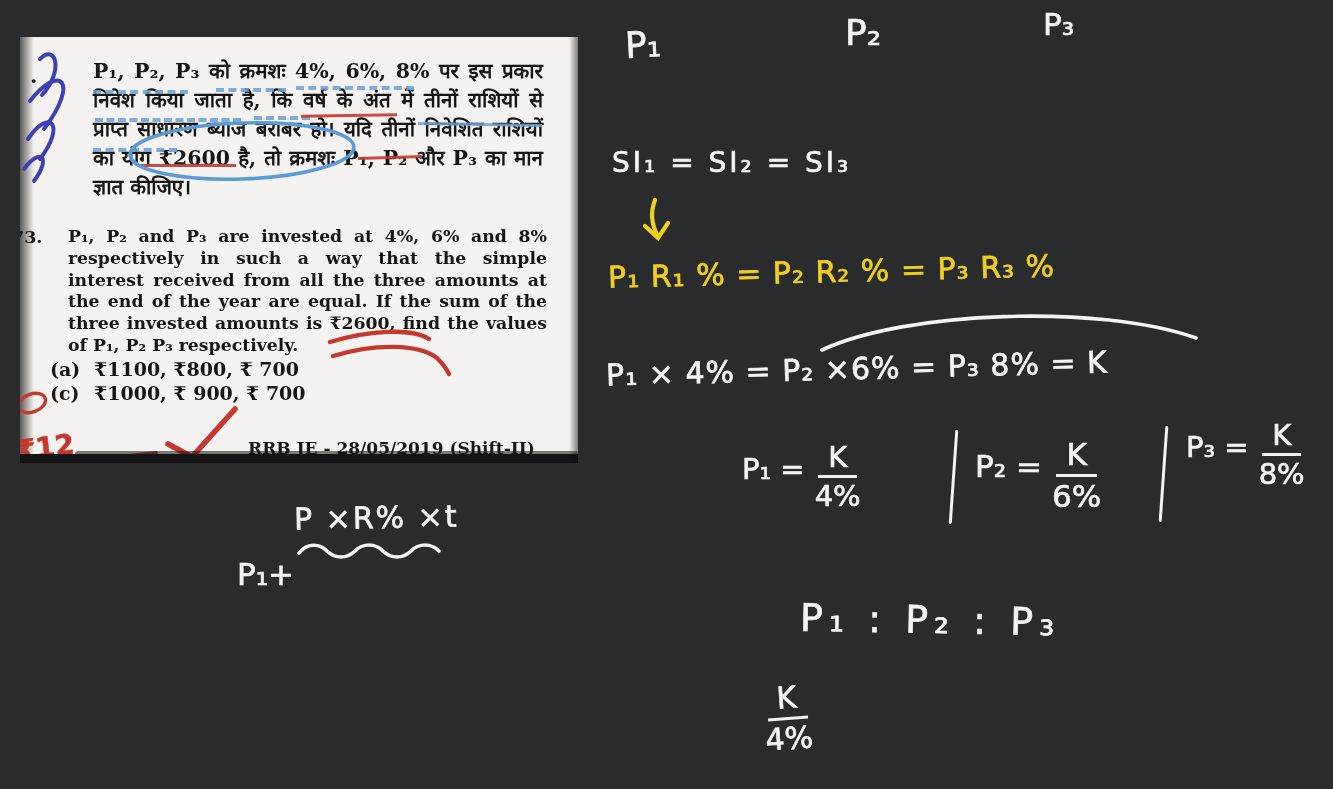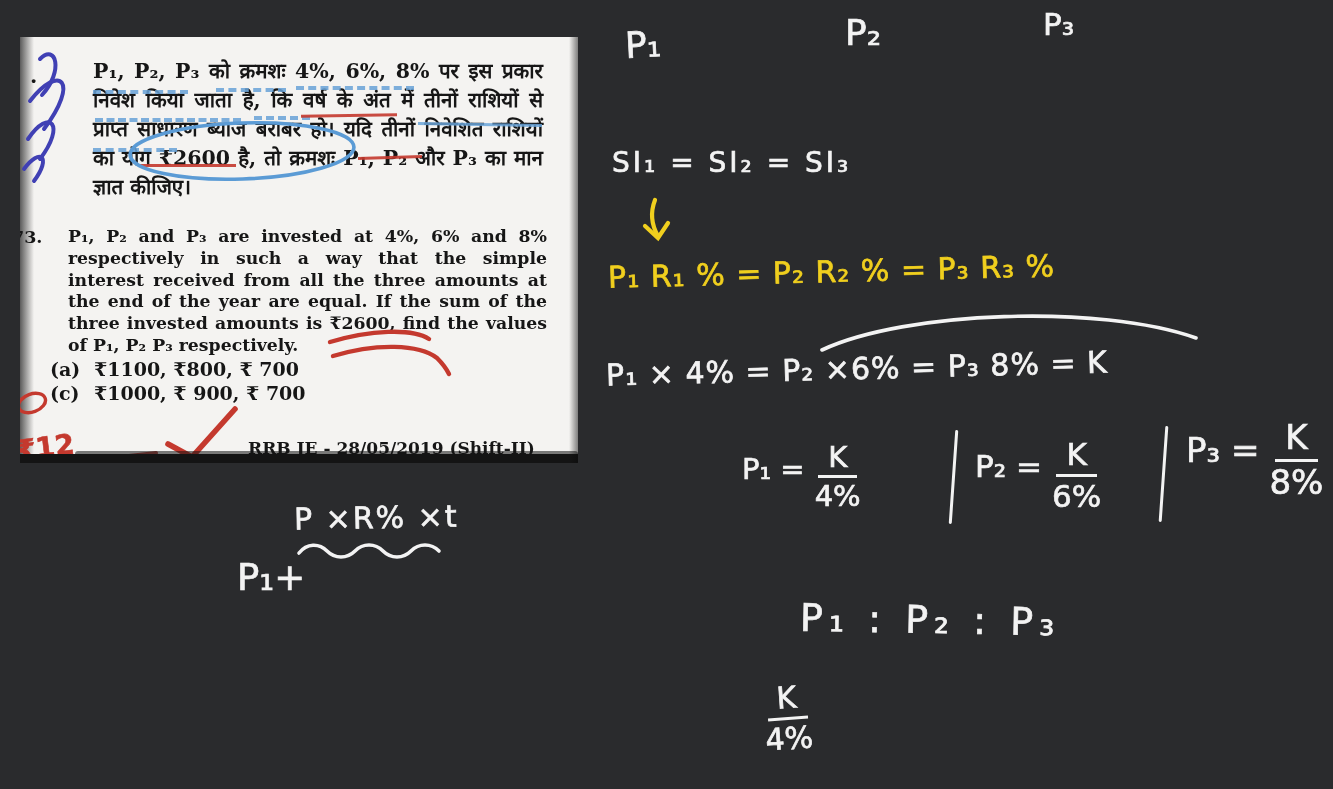--- a/index.html
+++ b/index.html
@@ -132,31 +132,31 @@
   </div>
   <div class="vbar" style="left:952px;top:430px;height:94px;transform:rotate(4deg)"></div>
   <div class="hand fgroup" style="left:975px;top:438px;font-size:31px">
     <span class="lhs">P₂ =</span>
     <span class="frac">
       <span class="num">K</span>
       <span class="den">6%</span>
     </span>
   </div>
   <div class="vbar" style="left:1162px;top:426px;height:96px;transform:rotate(4deg)"></div>
-  <div class="hand fgroup" style="left:1186px;top:420px;font-size:34px">
+  <div class="hand fgroup" style="left:1186px;top:420px;font-size:29px">
     <span class="lhs">P₃ =</span>
     <span class="frac">
       <span class="num">K</span>
       <span class="den">8%</span>
     </span>
   </div>
 
   <div class="hand" style="left:294px;top:500px;font-size:30px;letter-spacing:2px;transform:rotate(-1deg)">P ×R% ×t</div>
 
-  <div class="hand" style="left:237px;top:556px;font-size:37px">P₁+</div>
+  <div class="hand" style="left:237px;top:556px;font-size:31px">P₁+</div>
 
   <div class="hand" style="left:800px;top:598px;font-size:38px;letter-spacing:6px;transform:rotate(1deg)">P₁  :  P₂  :  P₃</div>
 
   <div class="hand frac" style="left:764px;top:682px;font-size:30px;transform:rotate(-4deg)">
     <span class="num">K</span>
     <span class="den">4%</span>
   </div>
 
   <svg class="board-svg" width="1333" height="789" viewBox="0 0 1333 789">
     <g stroke="#f0cf1e" stroke-width="4.2" fill="none" stroke-linecap="round">

